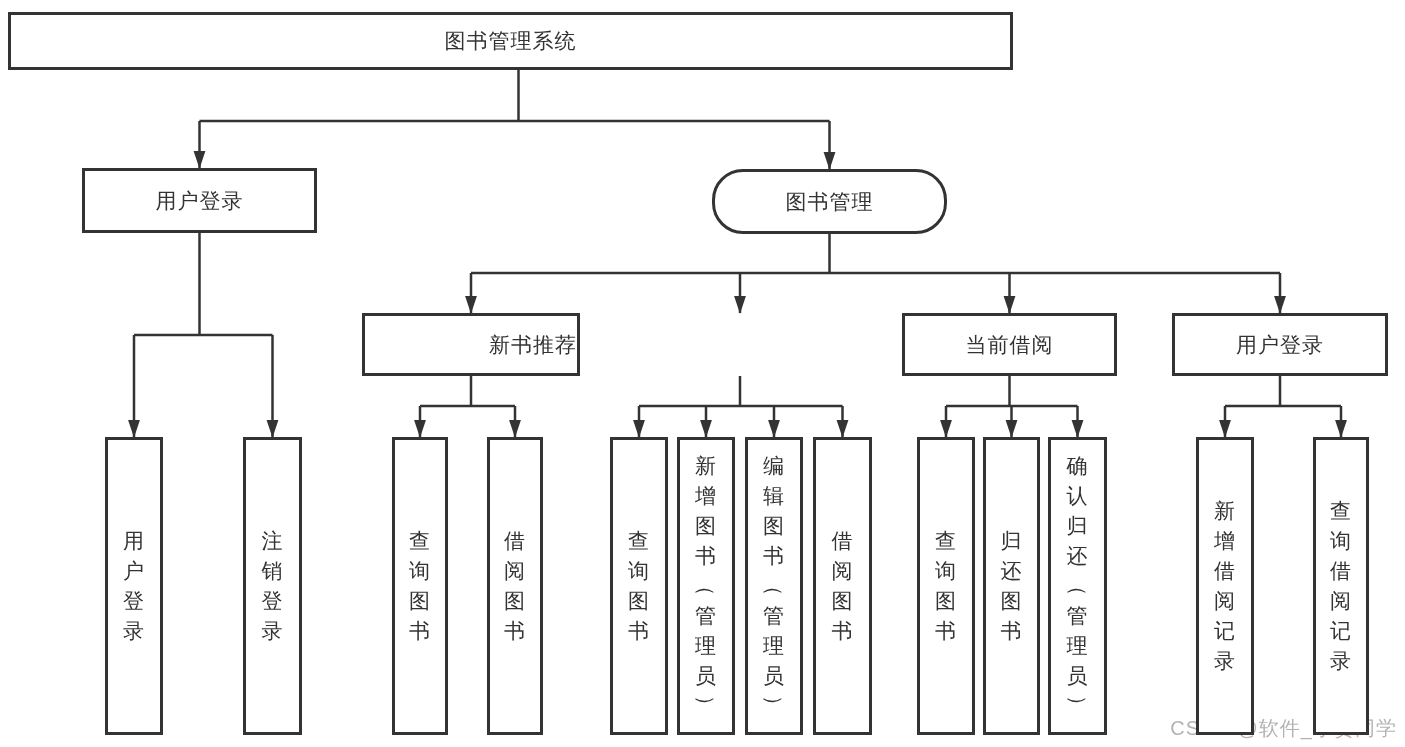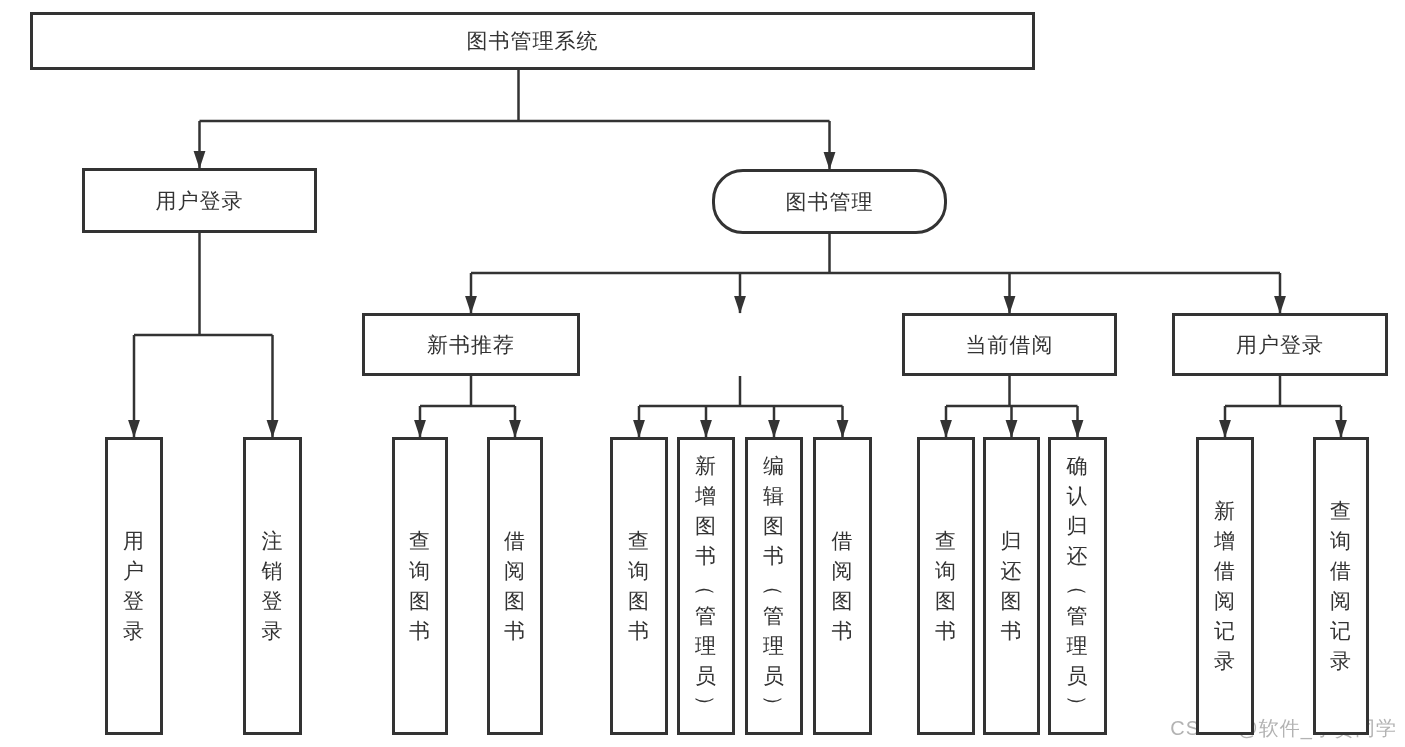--- a/index.html
+++ b/index.html
@@ -106,30 +106,30 @@
         <path d="M 946 406 V 437" marker-end="url(#arrow)"></path>
         <path d="M 1011.5 406 V 437" marker-end="url(#arrow)"></path>
         <path d="M 1077.5 406 V 437" marker-end="url(#arrow)"></path>
         <path d="M 1280 376 V 406"></path>
         <path d="M 1225 406 H 1341"></path>
         <path d="M 1225 406 V 437" marker-end="url(#arrow)"></path>
         <path d="M 1341 406 V 437" marker-end="url(#arrow)"></path>
       </g>
   </svg>
   <span id="watermark">CSDN @软件_小贺同学</span>
-<div class="node horizontal" style="left: 30px; top: 12px; width: 1005px; height: 58px;">
+<div class="node horizontal" style="left: 8px; top: 12px; width: 1005px; height: 58px;">
       <span class="label">图书管理系统</span>
     </div>
     <div class="node horizontal" style="left: 82px; top: 168px; width: 235px; height: 65px;">
       <span class="label">用户登录</span>
     </div>
     <div class="node horizontal" style="left: 712px; top: 169px; width: 235px; height: 65px; border-radius: 31px;">
       <span class="label">图书管理</span>
     </div>
-    <div class="node horizontal" style="left: 362px; top: 313px; width: 218px; height: 63px;">
+    <div class="node horizontal" style="left: 362px; top: 313px; width: 218px; height: 63px; justify-content: flex-end;">
       <span class="label">新书推荐</span>
     </div>
     <div class="node horizontal" style="left: 902px; top: 313px; width: 215px; height: 63px;">
       <span class="label">当前借阅</span>
     </div>
     <div class="node horizontal" style="left: 1172px; top: 313px; width: 216px; height: 63px;">
       <span class="label">用户登录</span>
     </div>
     <div class="node vertical" style="left: 105px; top: 437px; width: 58px; height: 298px;">
       <span class="label">

